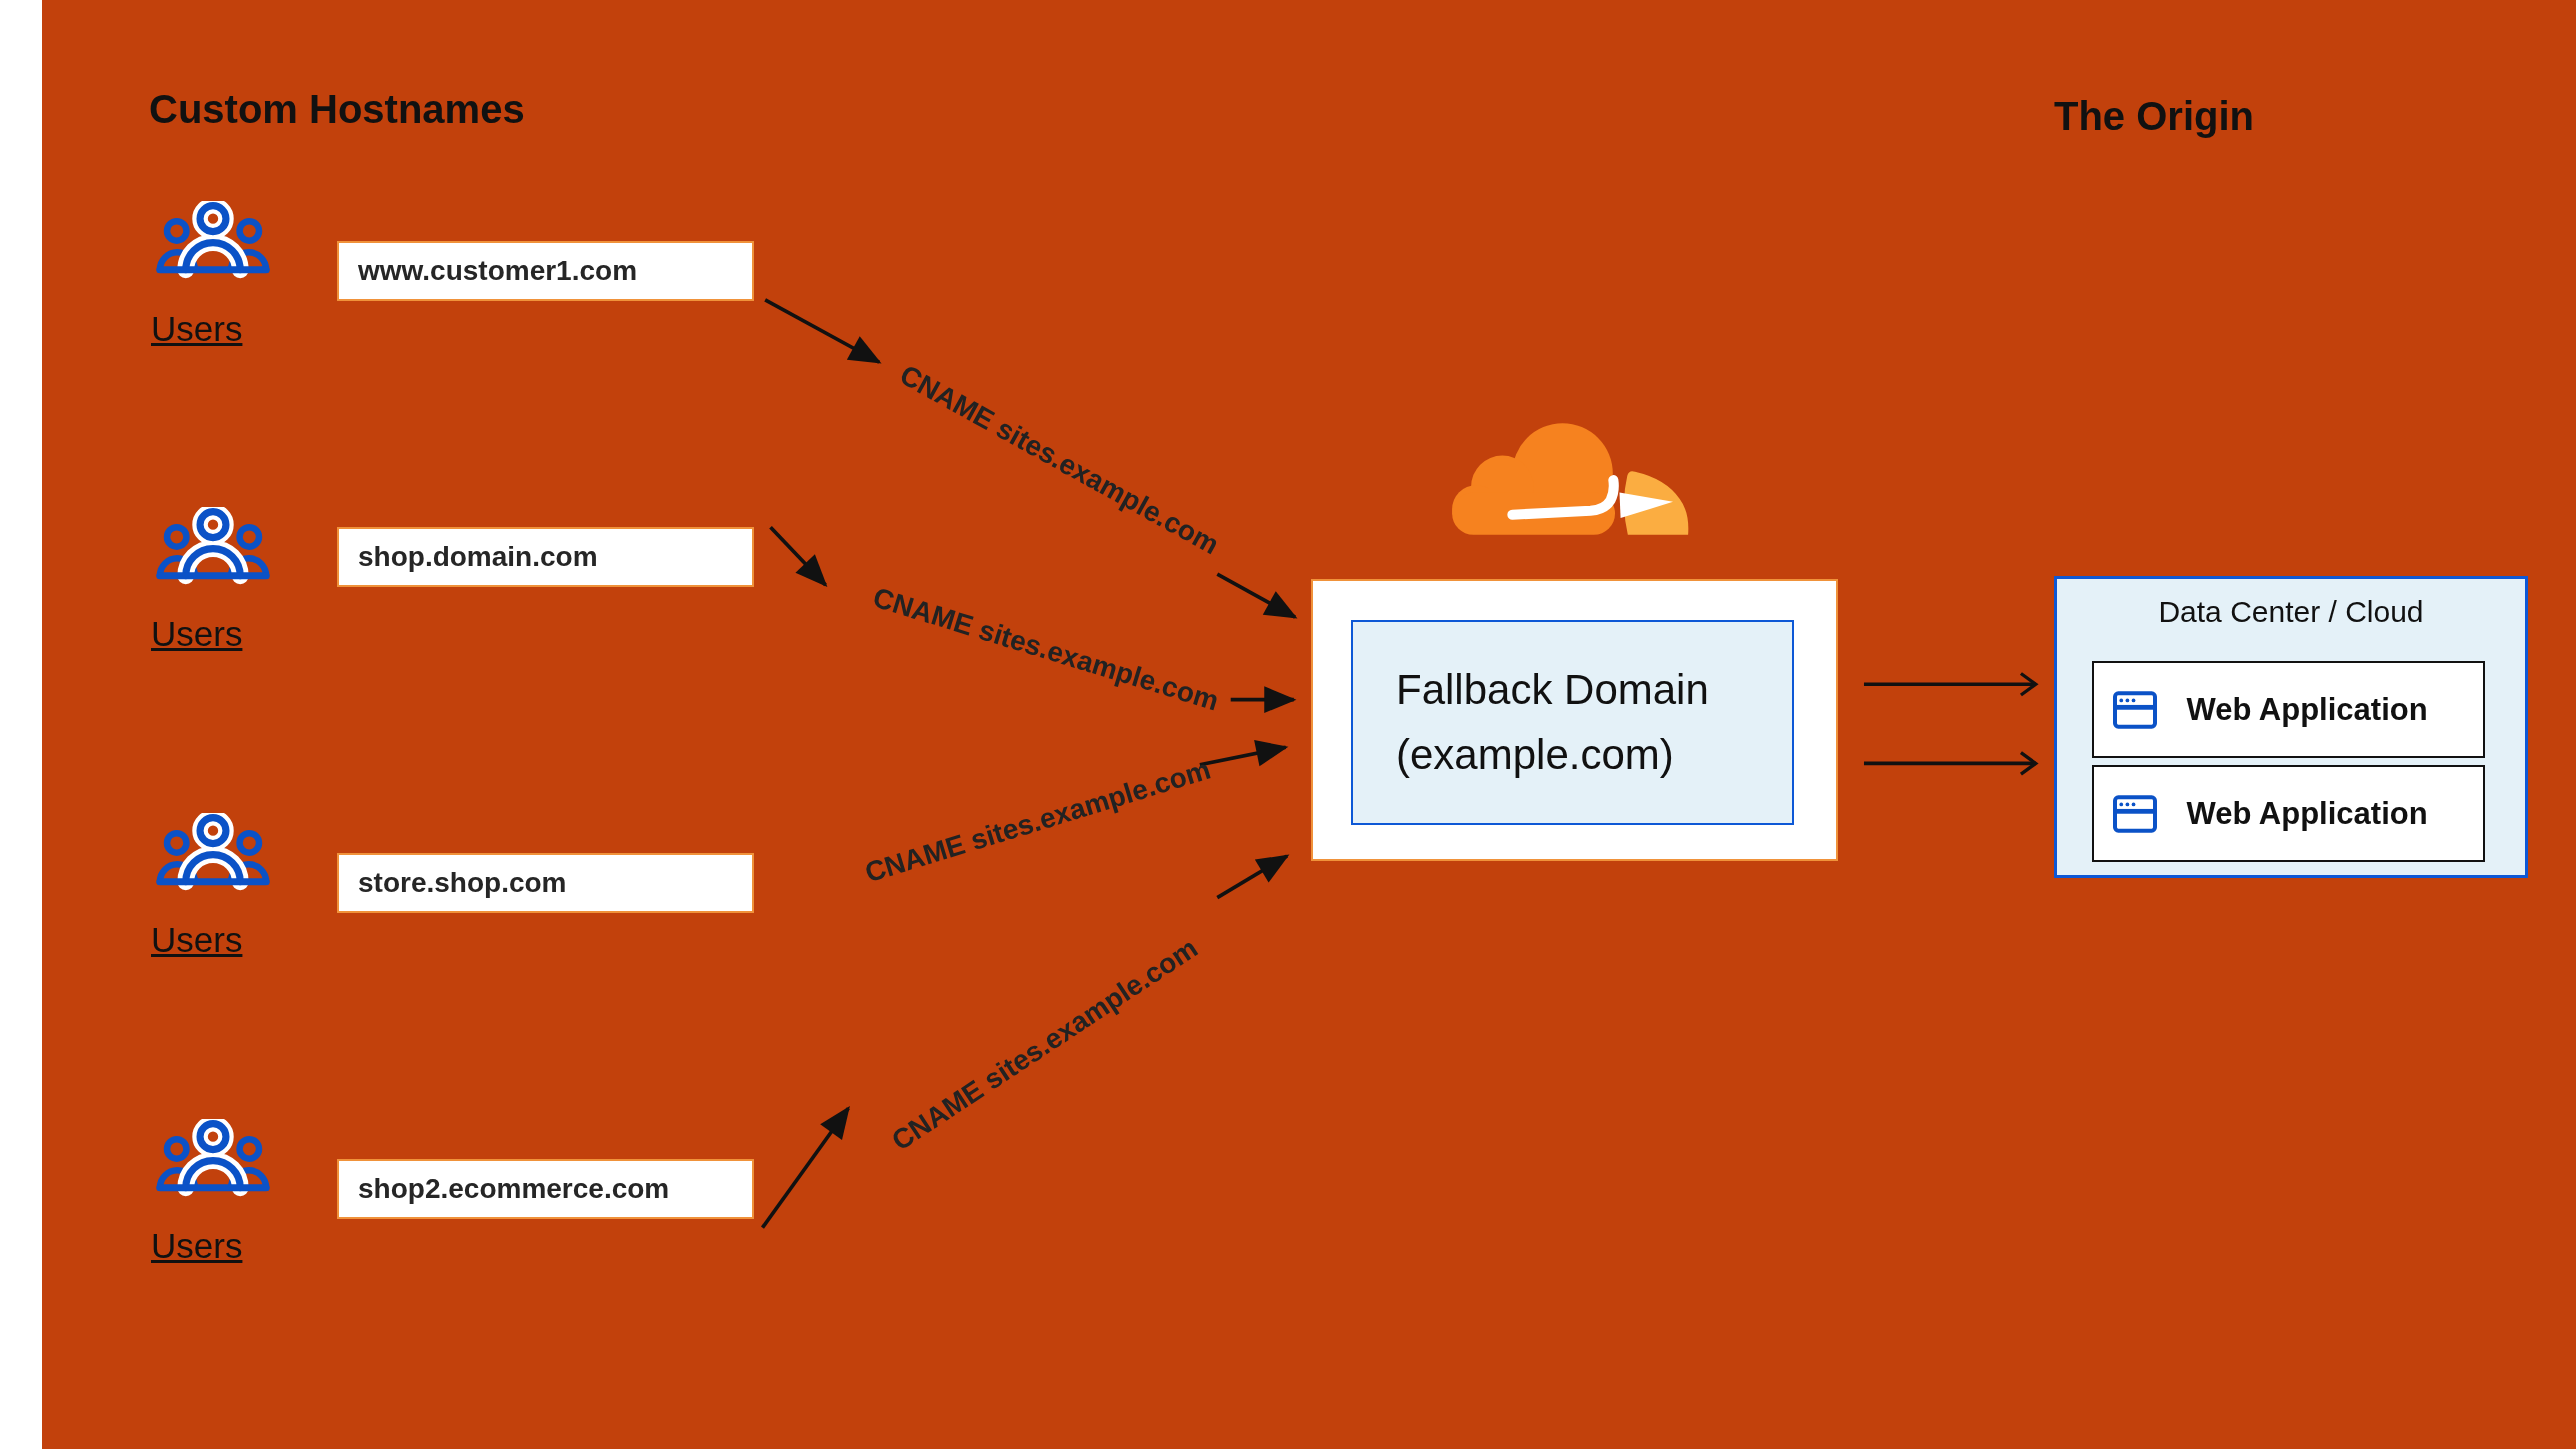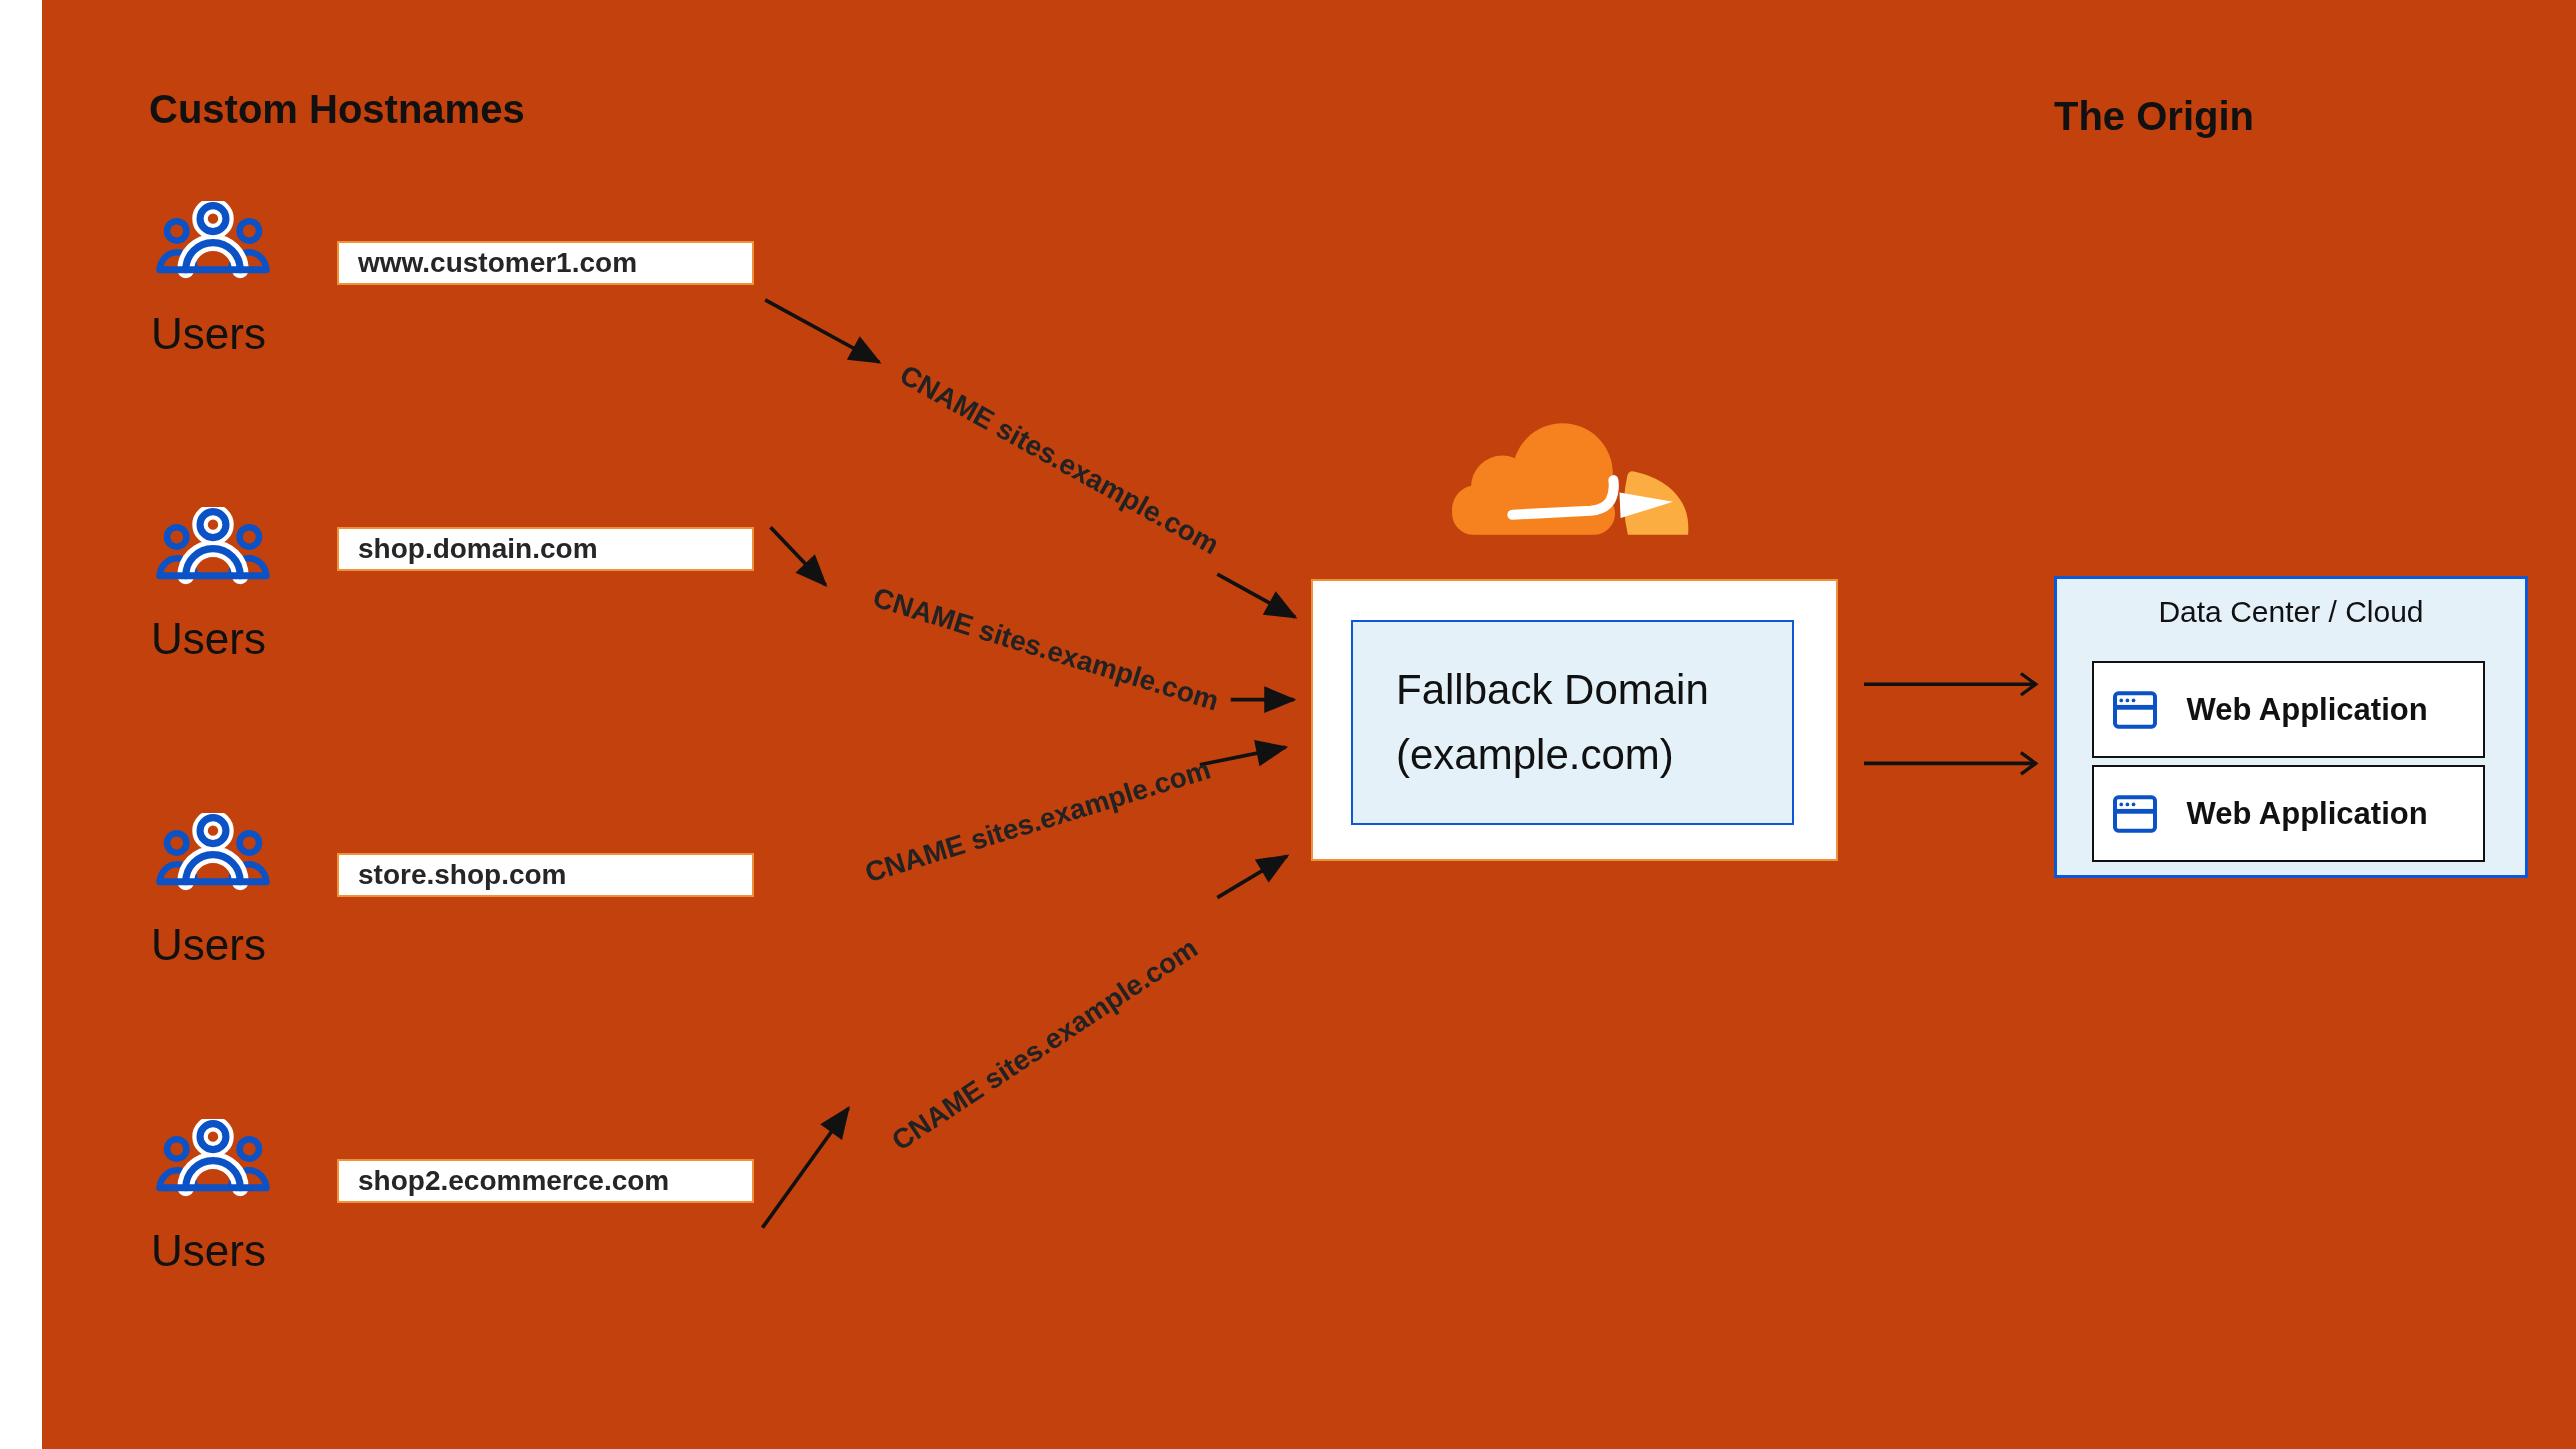--- a/index.html
+++ b/index.html
@@ -15,22 +15,22 @@
   }
   *{box-sizing:border-box;}
   html,body{margin:0;padding:0;background:#ffffff;}
   body{width:2576px;height:1449px;font-family:"Liberation Sans",sans-serif;}
   .canvas{position:relative;width:2576px;height:1449px;background:#c2410c;overflow:hidden;margin-left:42px;}
   .connector-layer{position:absolute;left:0;top:0;width:2576px;height:1449px;pointer-events:none;}
   .connector-layer line{stroke:var(--arrow-black);stroke-width:5.5px;}
   .heading{position:absolute;font-size:40px;font-weight:700;color:var(--text-dark);white-space:nowrap;}
   .user-icon{position:absolute;width:114px;height:78px;}
   .user-icon .blue-stroke{stroke:var(--icon-blue);}
-  .users-label{position:absolute;font-size:44px;font-weight:400;color:var(--text-dark);}
-  .hostname-box{position:absolute;left:295px;width:417px;height:44px;border:2.7px solid var(--orange);
+  .users-label{position:absolute;font-size:35px;font-weight:400;color:var(--text-dark);text-decoration:underline;}
+  .hostname-box{position:absolute;left:295px;width:417px;height:60px;border:2.7px solid var(--orange);
     background:#fff;display:flex;align-items:center;padding-left:19px;}
   .hostname-box span{font-size:28px;font-weight:700;color:var(--hostname-text);white-space:nowrap;}
   .cname-label{position:absolute;font-size:28px;font-weight:700;color:#222;white-space:nowrap;
     transform-origin:left center;height:34px;line-height:34px;}
   .cf-logo{position:absolute;left:1409px;top:423px;width:241px;height:112px;}
   .cf-dark{fill:var(--logo-orange);}
   .cf-light{fill:var(--logo-light-orange);}
   .fallback-outer{position:absolute;left:1269px;top:579px;width:527px;height:282px;
     border:2.7px solid var(--orange);background:#fff;padding-left:40px;}
   .fallback-inner{position:absolute;left:38px;top:39px;width:443px;height:205px;

